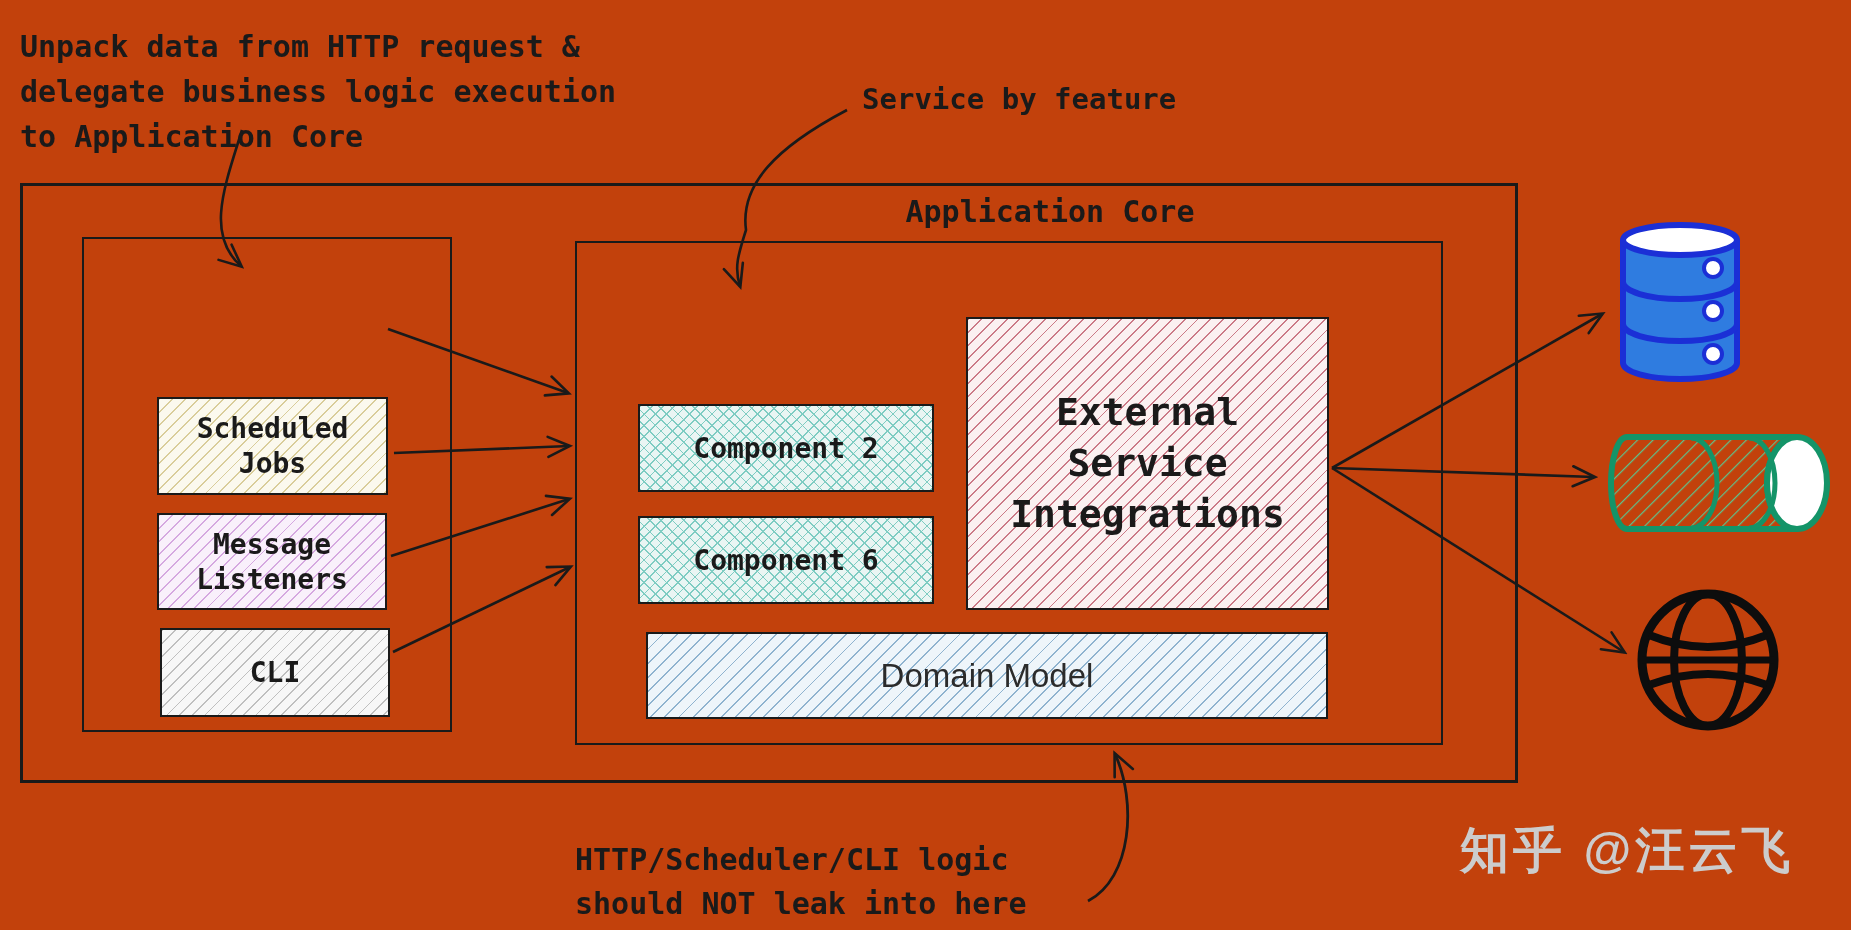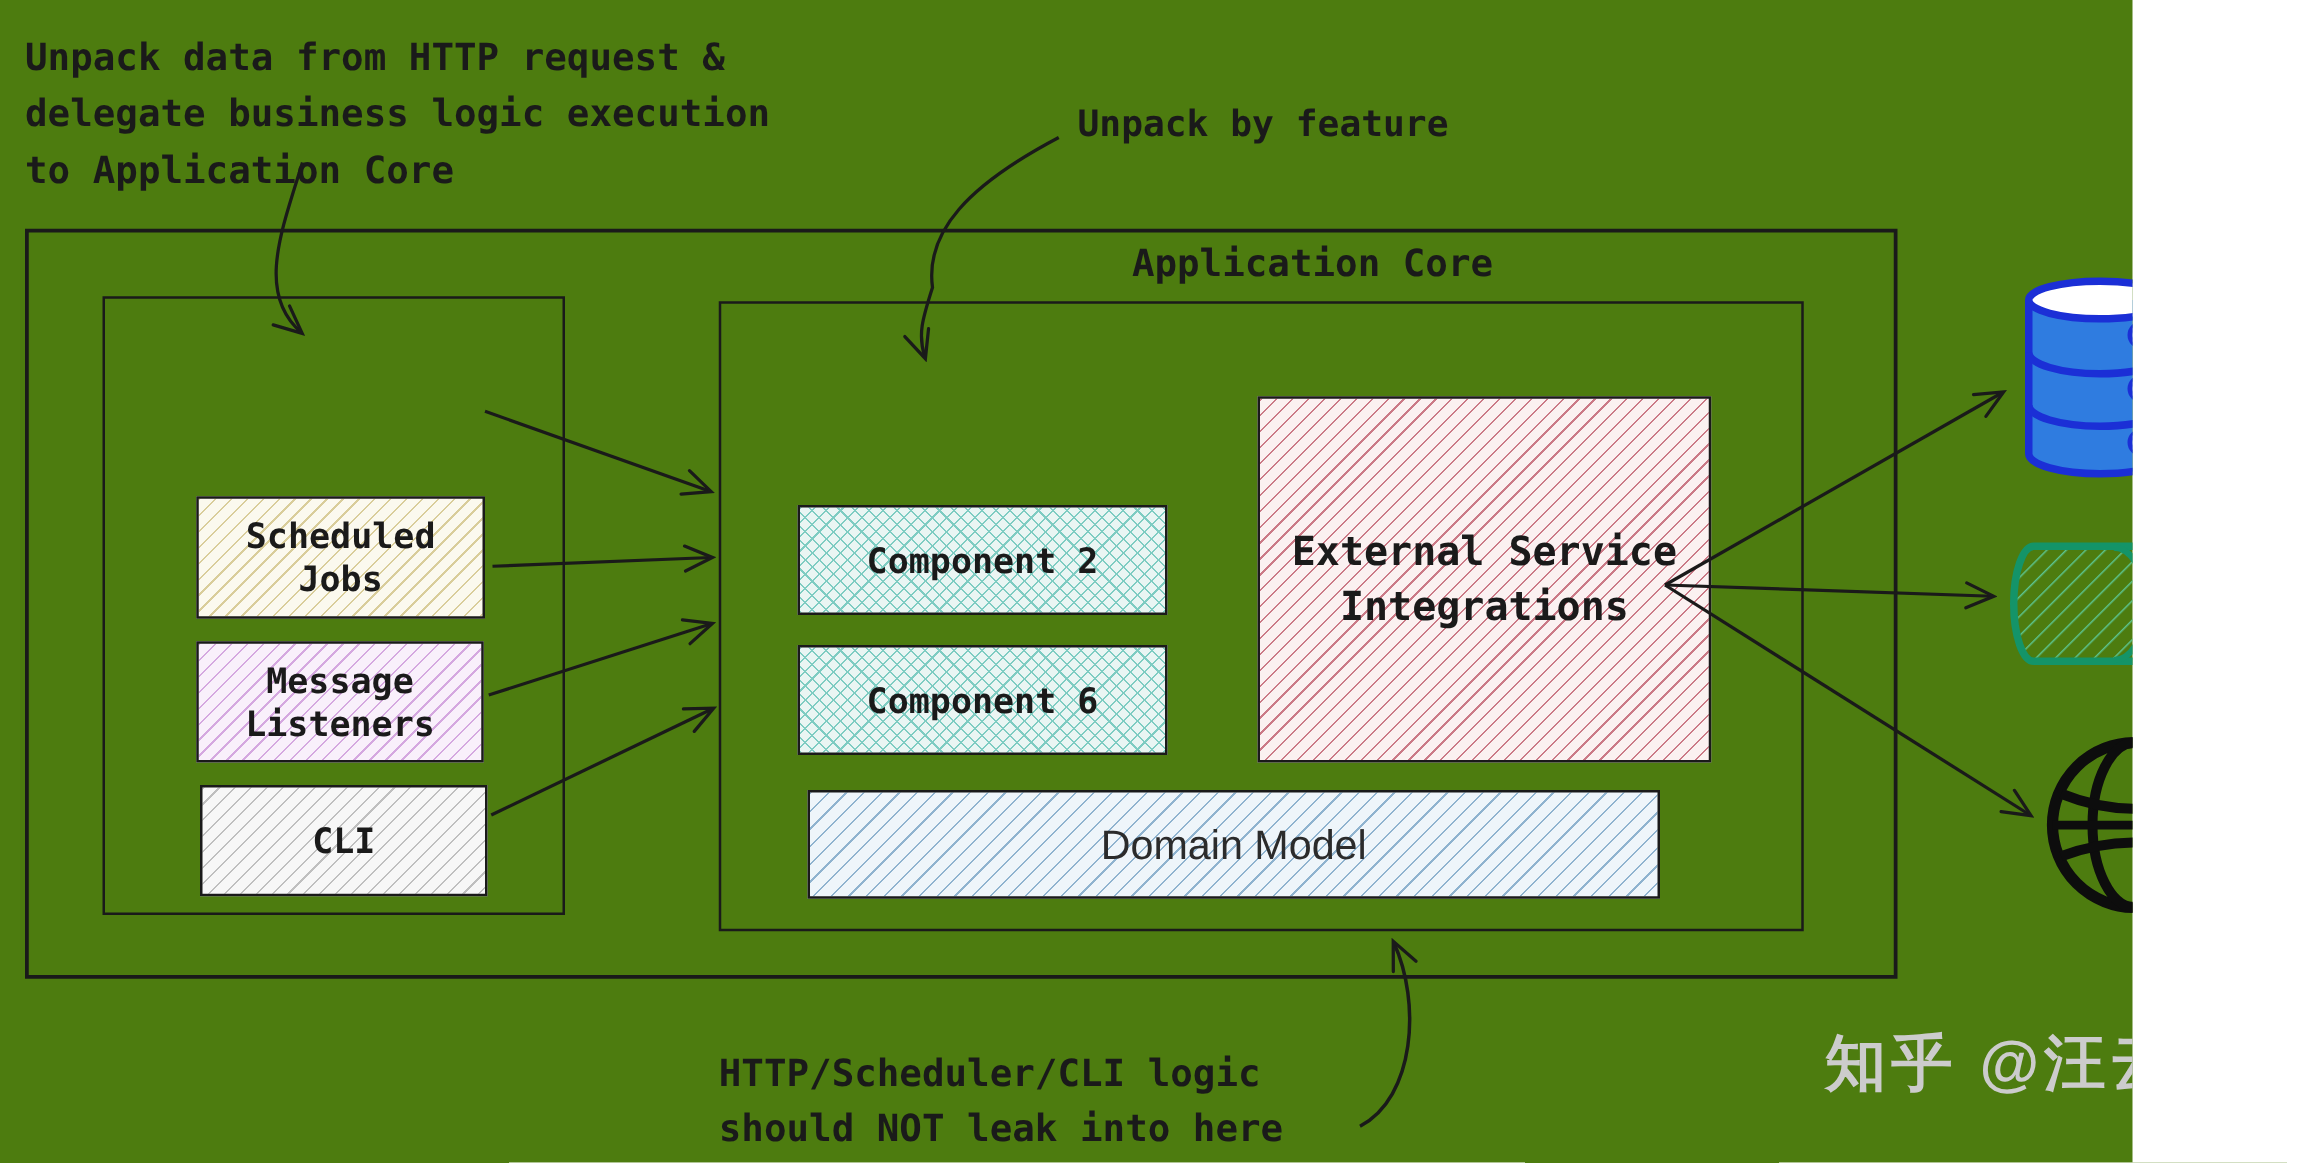--- a/index.html
+++ b/index.html
@@ -1,17 +1,17 @@
 <!DOCTYPE html>
 <html style="--ink: #1a1a1a; --webapp-fill: #eef6f0; --webapp-hatch: #8cc3a4; --scheduled-fill: #fbf9ee; --scheduled-hatch: #d9cd9a; --listeners-fill: #f9f0fb; --listeners-hatch: #d5a8e0; --cli-fill: #f7f7f7; --cli-hatch: #bfbfbf; --component-fill: #eaf5f3; --component-hatch: #7fccc2; --esi-fill: #fbf1f1; --esi-hatch: #cb7a87; --domain-fill: #eef5fa; --domain-hatch: #8fb3cf; --database-blue: #2f7ce0; --database-stroke: #1b2fd6; --queue-green: #149468; --queue-hatch: #5cc48e; --watermark-gray: #cccccc;"><head>
 <meta charset="utf-8">
 <style>
   html,body{margin:0;padding:0;background:#fff;}
   .stage{
-    position:relative;width:1706px;height:930px;background:#4d7c0f;overflow:hidden;
+    position:relative;width:1851px;height:930px;background:#c2410c;overflow:hidden;
     font-family:"DejaVu Sans Mono", monospace;color:var(--ink,#1a1a1a);
   }
   .note{
     position:absolute;font-weight:bold;white-space:pre-line;line-height:1.5;
     color:var(--ink,#1a1a1a);
   }
   .note-unpack{left:20px;top:24px;font-size:30px;line-height:45px;}
   .note-package{left:862px;top:78px;font-size:29px;}
   .note-leak{left:575px;top:838px;font-size:30px;line-height:44px;}
   .watermark{
@@ -44,38 +44,38 @@
   .h-red{background:repeating-linear-gradient(135deg,var(--esi-hatch) 0,var(--esi-hatch) 1.3px,transparent 1.3px,transparent 9px),var(--esi-fill);}
   .h-blue{background:repeating-linear-gradient(135deg,var(--domain-hatch) 0,var(--domain-hatch) 1.3px,transparent 1.3px,transparent 10px),var(--domain-fill);}
 
   .webapp{left:156px;top:271px;width:229px;height:105px;}
   .scheduled{left:157px;top:397px;width:231px;height:98px;}
   .listeners{left:157px;top:513px;width:230px;height:97px;}
   .cli{left:160px;top:628px;width:230px;height:89px;}
   .component-1{left:638px;top:293px;width:296px;height:89px;}
   .component-2{left:638px;top:404px;width:296px;height:88px;}
   .component-3{left:638px;top:516px;width:296px;height:88px;}
-  .esi{left:1006px;top:317px;width:363px;height:293px;font-size:32px;line-height:1.35;text-align:center;}
+  .esi{left:966px;top:317px;width:363px;height:293px;font-size:38px;line-height:1.35;text-align:center;}
   .domain{left:646px;top:632px;width:682px;height:87px;
     font-family:"Liberation Sans", sans-serif;font-weight:400;font-size:33px;color:#2b2b2b;}
   .arrows,.ext-icon{position:absolute;}
   .arrows{left:0;top:0;}
   .icon-db{left:1613px;top:218px;}
   .icon-queue{left:1599px;top:431px;}
   .icon-globe{left:1633px;top:585px;}
 </style>
 </head>
 <body>
 
 <div class="stage">
 
   <div class="note note-unpack">Unpack data from HTTP request &amp;
 delegate business logic execution
 to Application Core</div>
-  <div class="note note-package">Unpack by feature</div>
+  <div class="note note-package">Service by feature</div>
   <div class="note note-leak">HTTP/Scheduler/CLI logic
 should NOT leak into here</div>
   <div class="watermark">知乎 @汪云飞</div>
 
   <div class="box outer"></div>
   <div class="box entry-group"></div>
   <div class="box core"></div>
   <div class="core-title">Application Core</div>
 
   <div class="box label-box h-cream scheduled">

